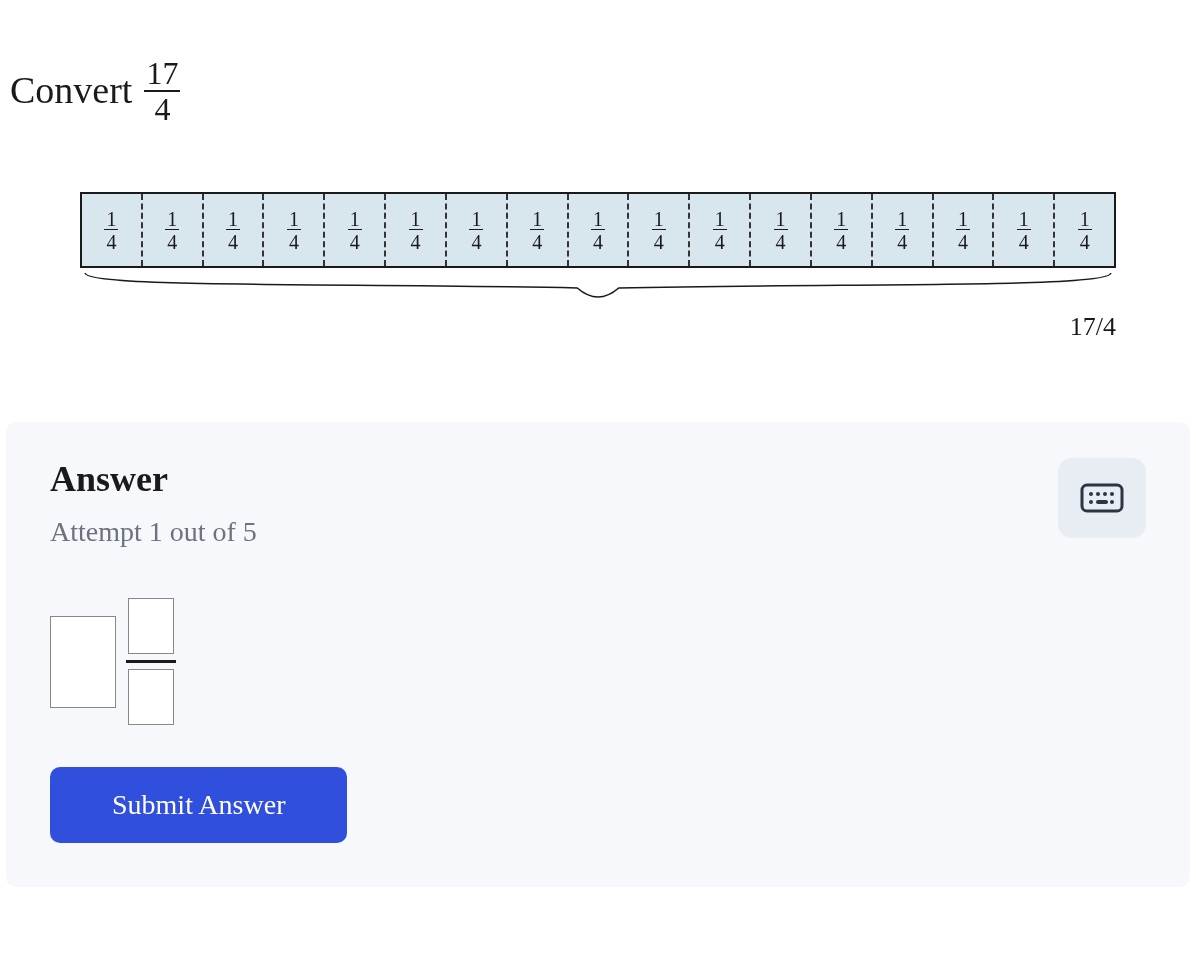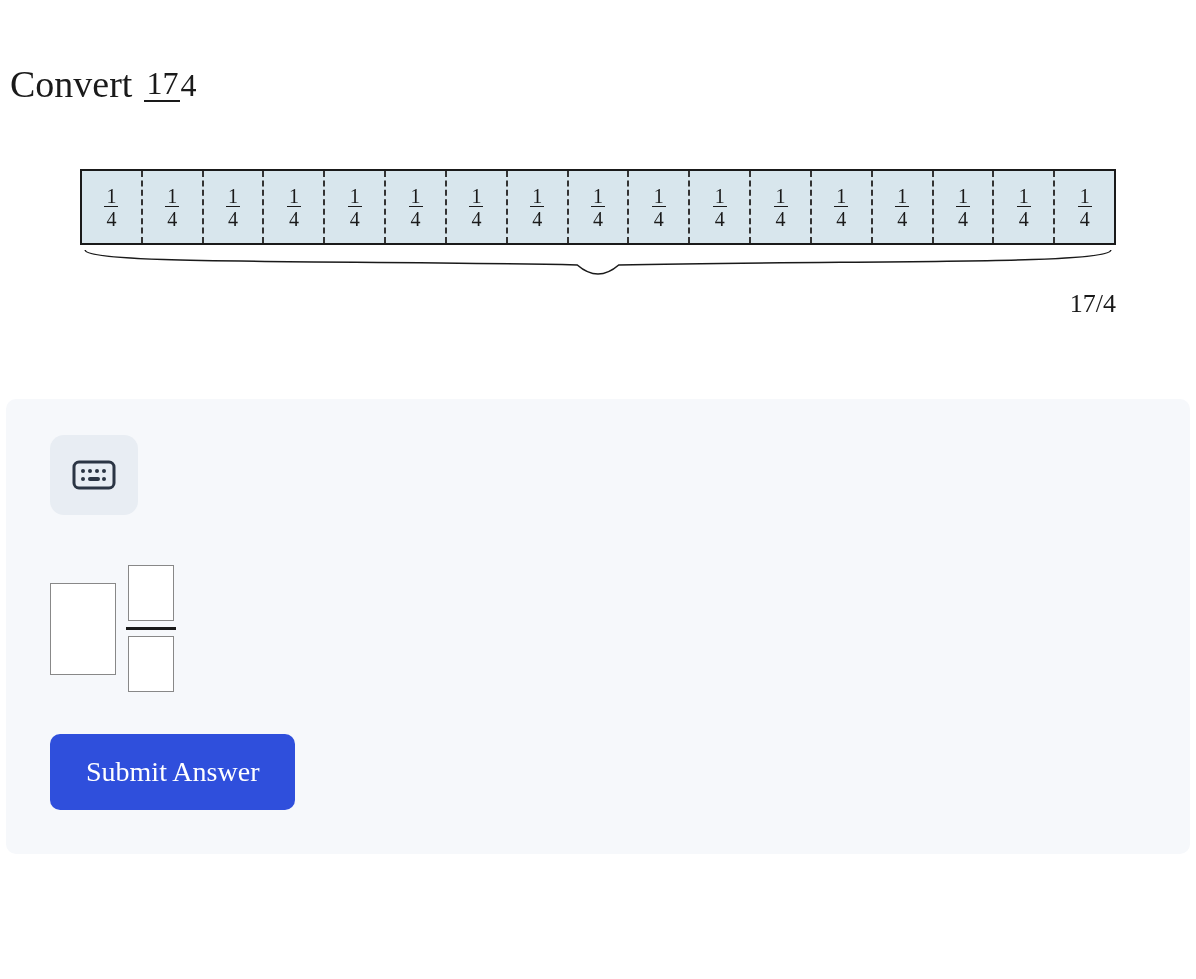--- a/index.html
+++ b/index.html
@@ -5,33 +5,33 @@
   * { box-sizing: border-box; }
   body {
     margin: 0;
     padding: 0;
     font-family: Georgia, 'Times New Roman', serif;
     background: #fff;
     color: #1a1a1a;
     width: 1196px;
   }
   .question-area {
-    padding: 50px 10px 30px 10px;
+    padding: 40px 10px 30px 10px;
   }
   .question-text {
     font-size: 38px;
     line-height: 1.4;
     display: flex;
     align-items: center;
     flex-wrap: wrap;
     gap: 8px;
   }
   .fraction-inline {
     display: inline-flex;
-    flex-direction: row;
+    flex-direction: column;
     align-items: center;
     vertical-align: middle;
     line-height: 1;
     margin: 17px 4px;
   }
   .fraction-inline .num {
     font-size: 32px;
     border-bottom: 2.5px solid #1a1a1a;
     padding: 0 2px 1px 2px;
   }
@@ -151,21 +151,21 @@
     margin: 6px 0;
   }
   .submit-btn {
     margin-top: 42px;
     background: #2f4fdc;
     color: #fff;
     font-family: Georgia, serif;
     font-size: 28px;
     border: none;
     border-radius: 10px;
-    padding: 22px 36px;
+    padding: 22px 62px;
     cursor: pointer;
   }
   input { outline: none; font-family: inherit; }
 </style>
 </head>
 <body>
 
 <div class="question-area">
   <div class="question-text">
     <span>Convert</span>
@@ -282,20 +282,24 @@
       </div>
     <svg class="brace-svg" viewBox="0 0 1000 40" preserveAspectRatio="none">
       <path d="M 5 5 C 5 20, 250 15, 480 20 Q 500 38, 520 20 C 750 15, 995 20, 995 5" stroke="#1a1a1a" stroke-width="1.5" fill="none"></path>
     </svg>
     <div class="brace-label">17/4</div>
   </div>
 </div>
 
 <div class="answer-panel">
   <div class="answer-head">
+    <div>
+      <h2 class="answer-title">Answer</h2>
+      <div class="attempt">Attempt 1 out of 5</div>
+    </div>
     <div class="kb-btn">
       <svg width="44" height="30" viewBox="0 0 44 30">
         <rect x="2" y="2" width="40" height="26" rx="5" ry="5" fill="none" stroke="#2b3544" stroke-width="3"></rect>
         <circle cx="11" cy="11" r="2" fill="#2b3544"></circle>
         <circle cx="18" cy="11" r="2" fill="#2b3544"></circle>
         <circle cx="25" cy="11" r="2" fill="#2b3544"></circle>
         <circle cx="32" cy="11" r="2" fill="#2b3544"></circle>
         <circle cx="11" cy="19" r="2" fill="#2b3544"></circle>
         <rect x="16" y="17" width="12" height="4" rx="2" fill="#2b3544"></rect>
         <circle cx="32" cy="19" r="2" fill="#2b3544"></circle>

